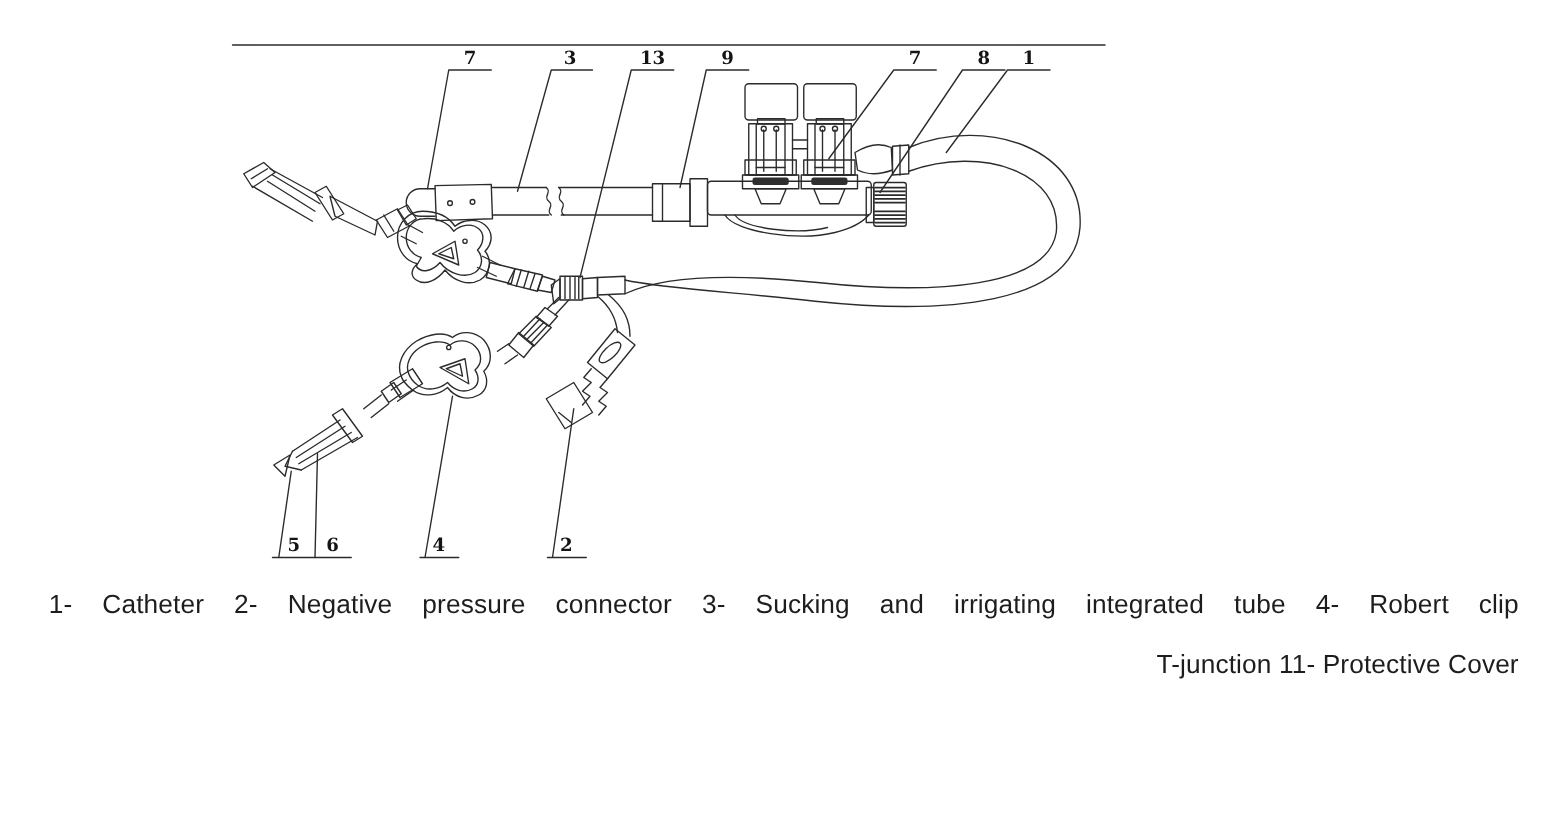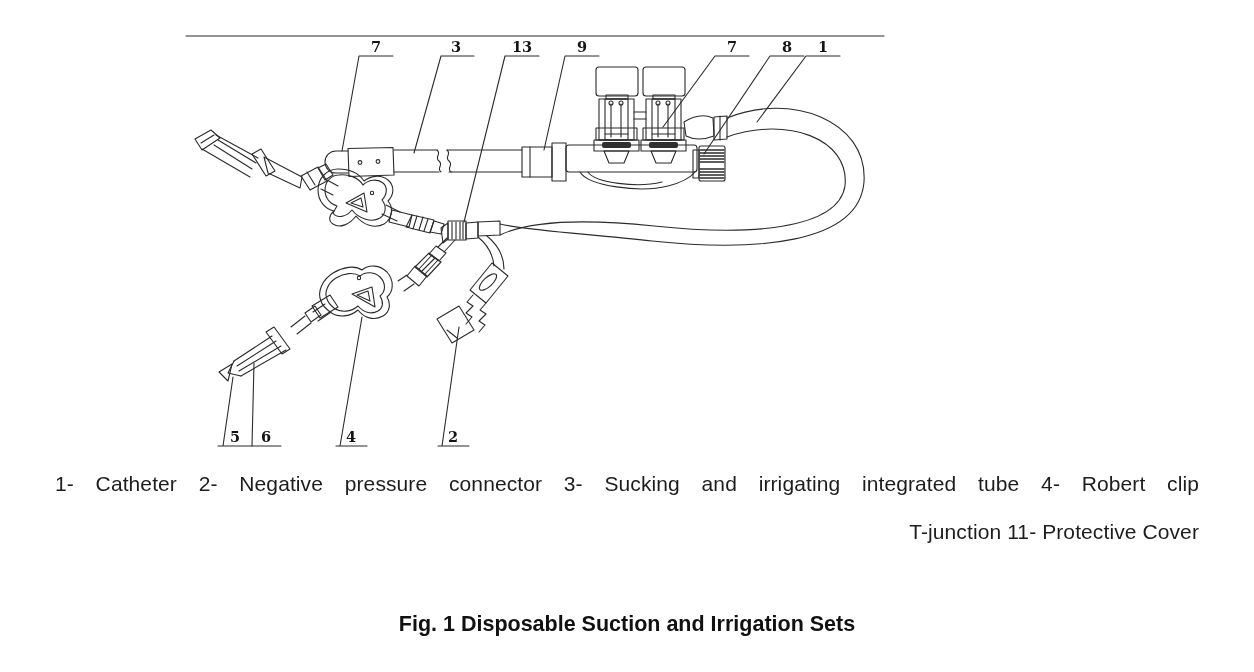--- a/index.html
+++ b/index.html
@@ -2,21 +2,21 @@
 <html><head>
 <meta charset="utf-8">
 <style>
   html,body{margin:0;padding:0;background:#ffffff;}
   .page{position:relative;width:1254px;height:672px;background:#ffffff;overflow:hidden;
         font-family:"Liberation Sans",sans-serif;color:#1c1c1c;}
   .figure{position:absolute;left:0;top:0;width:1254px;height:460px;}
   .figure svg{position:absolute;left:0;top:0;}
   .co{position:absolute;transform:translateX(-50%);font-family:"DejaVu Serif",serif;
       font-weight:700;font-size:14.5px;color:#141414;line-height:15px;white-space:nowrap;}
-  .legend{position:absolute;left:0;top:460px;width:1254px;padding:0 55px;box-sizing:border-box;}
+  .legend{position:absolute;left:0;top:460px;width:1254px;padding:0 39px;box-sizing:border-box;}
   .legend p{margin:0;font-size:21px;line-height:48px;color:#1d1d1d;letter-spacing:0.1px;text-align:right;}
   .legend p.just{text-align:justify;text-align-last:justify;}
   .caption{position:absolute;left:0;top:608px;width:1254px;text-align:center;
            font-size:21.5px;font-weight:700;color:#111111;line-height:32px;}
 </style>
 </head>
 <body>
 
 <div class="page">
 
@@ -201,15 +201,14 @@
     <span class="co" style="left:266px;top:429px">6</span>
     <span class="co" style="left:351px;top:429px">4</span>
     <span class="co" style="left:453px;top:429px">2</span>
   </div>
 
   <div class="legend">
     <p class="just">1- Catheter 2- Negative pressure connector 3- Sucking and irrigating integrated tube 4- Robert clip</p>
     <p>T-junction 11- Protective Cover</p>
   </div>
 
-  <div class="caption">Fig. 1 Disposable Suction and Irrigation Sets</div>
 
 </div>
 
 </body></html>

